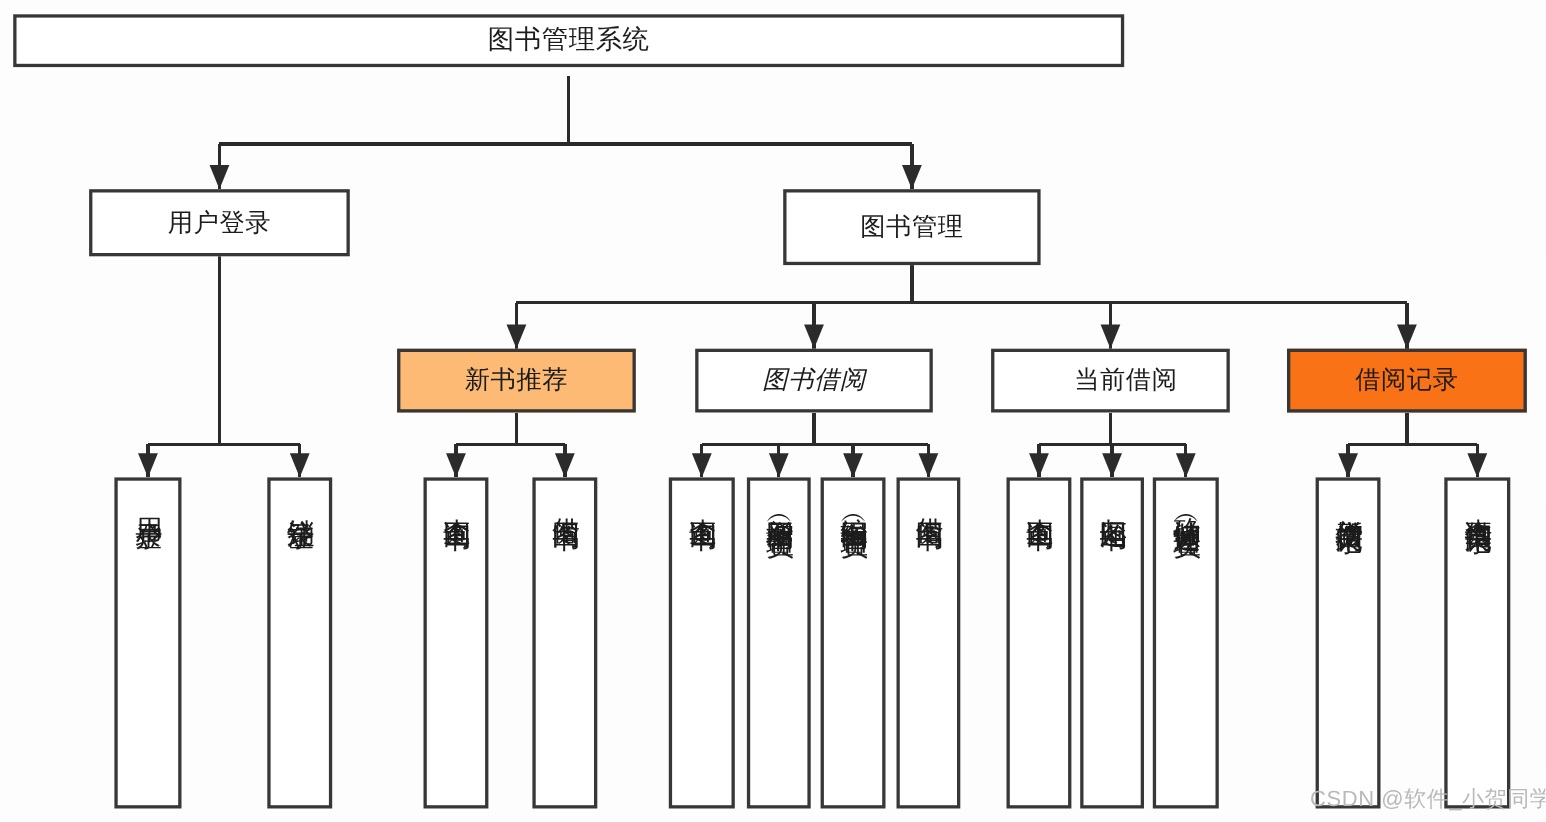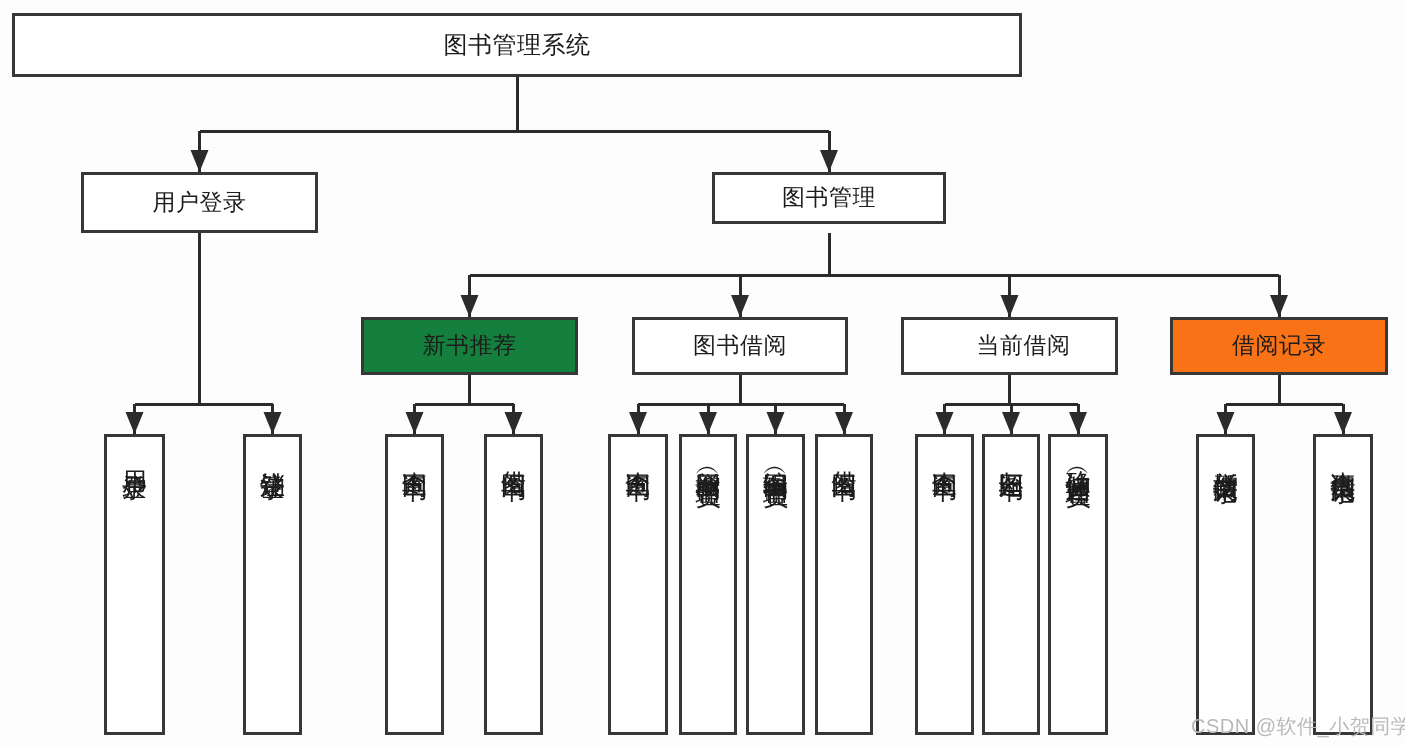--- a/index.html
+++ b/index.html
@@ -127,33 +127,33 @@
       <polygon points="1069,412 1087,412 1078,434" fill="#2b2b2b"></polygon>
       <line x1="1279" y1="375" x2="1279" y2="404" stroke="#2b2b2b" stroke-width="3" shape-rendering="crispEdges"></line>
       <line x1="1225.5" y1="404" x2="1343" y2="404" stroke="#2b2b2b" stroke-width="3" shape-rendering="crispEdges"></line>
       <line x1="1225.5" y1="404" x2="1225.5" y2="434" stroke="#2b2b2b" stroke-width="3" shape-rendering="crispEdges"></line>
       <polygon points="1216.5,412 1234.5,412 1225.5,434" fill="#2b2b2b"></polygon>
       <line x1="1343" y1="404" x2="1343" y2="434" stroke="#2b2b2b" stroke-width="3" shape-rendering="crispEdges"></line>
       <polygon points="1334,412 1352,412 1343,434" fill="#2b2b2b"></polygon>
     </svg>
 
   <div id="node-layer">
-      <div class="node horizontal root" style="left: 12px; top: 13px; width: 1010px; height: 64px; border-color: rgb(55, 55, 55); background: rgb(255, 255, 255);">
+      <div class="node horizontal root" style="left: 12px; top: 13px; width: 1010px; height: 48px; border-color: rgb(55, 55, 55); background: rgb(255, 255, 255);">
         <span class="node-label" style="color: rgb(28, 28, 28);">图书管理系统</span>
       </div>
       <div class="node horizontal" style="left: 81px; top: 172px; width: 237px; height: 61px; border-color: rgb(55, 55, 55); background: rgb(255, 255, 255);">
         <span class="node-label" style="color: rgb(28, 28, 28);">用户登录</span>
       </div>
-      <div class="node horizontal" style="left: 712px; top: 172px; width: 234px; height: 52px; border-color: rgb(55, 55, 55); background: rgb(255, 255, 255);">
+      <div class="node horizontal" style="left: 712px; top: 172px; width: 234px; height: 69px; border-color: rgb(55, 55, 55); background: rgb(255, 255, 255);">
         <span class="node-label" style="color: rgb(28, 28, 28);">图书管理</span>
       </div>
-      <div class="node horizontal" style="left: 361px; top: 317px; width: 217px; height: 58px; border-color: rgb(55, 55, 55); background: #15803d;">
+      <div class="node horizontal" style="left: 361px; top: 317px; width: 217px; height: 58px; border-color: rgb(55, 55, 55); background: #fdba74;">
         <span class="node-label" style="color: rgb(28, 28, 28);">新书推荐</span>
       </div>
-      <div class="node horizontal" style="left: 632px; top: 317px; width: 216px; height: 58px; border-color: rgb(55, 55, 55); background: rgb(255, 255, 255);">
+      <div class="node horizontal" style="left: 632px; top: 317px; width: 216px; height: 58px; border-color: rgb(55, 55, 55); background: rgb(255, 255, 255); font-style: italic;">
         <span class="node-label" style="color: rgb(28, 28, 28);">图书借阅</span>
       </div>
       <div class="node horizontal" style="left: 901px; top: 317px; width: 217px; height: 58px; border-color: rgb(55, 55, 55); background: rgb(255, 255, 255); padding-left: 28px;">
         <span class="node-label" style="color: rgb(28, 28, 28);">当前借阅</span>
       </div>
       <div class="node horizontal" style="left: 1170px; top: 317px; width: 218px; height: 58px; border-color: rgb(55, 55, 55); background: #f97316;">
         <span class="node-label" style="color: rgb(28, 28, 28);">借阅记录</span>
       </div>
       <div class="node vertical" style="left: 104px; top: 434px; width: 61px; height: 301px; border-color: rgb(55, 55, 55); background: rgb(255, 255, 255);">
         <span class="node-label" style="color: rgb(28, 28, 28);">用户登录</span>

